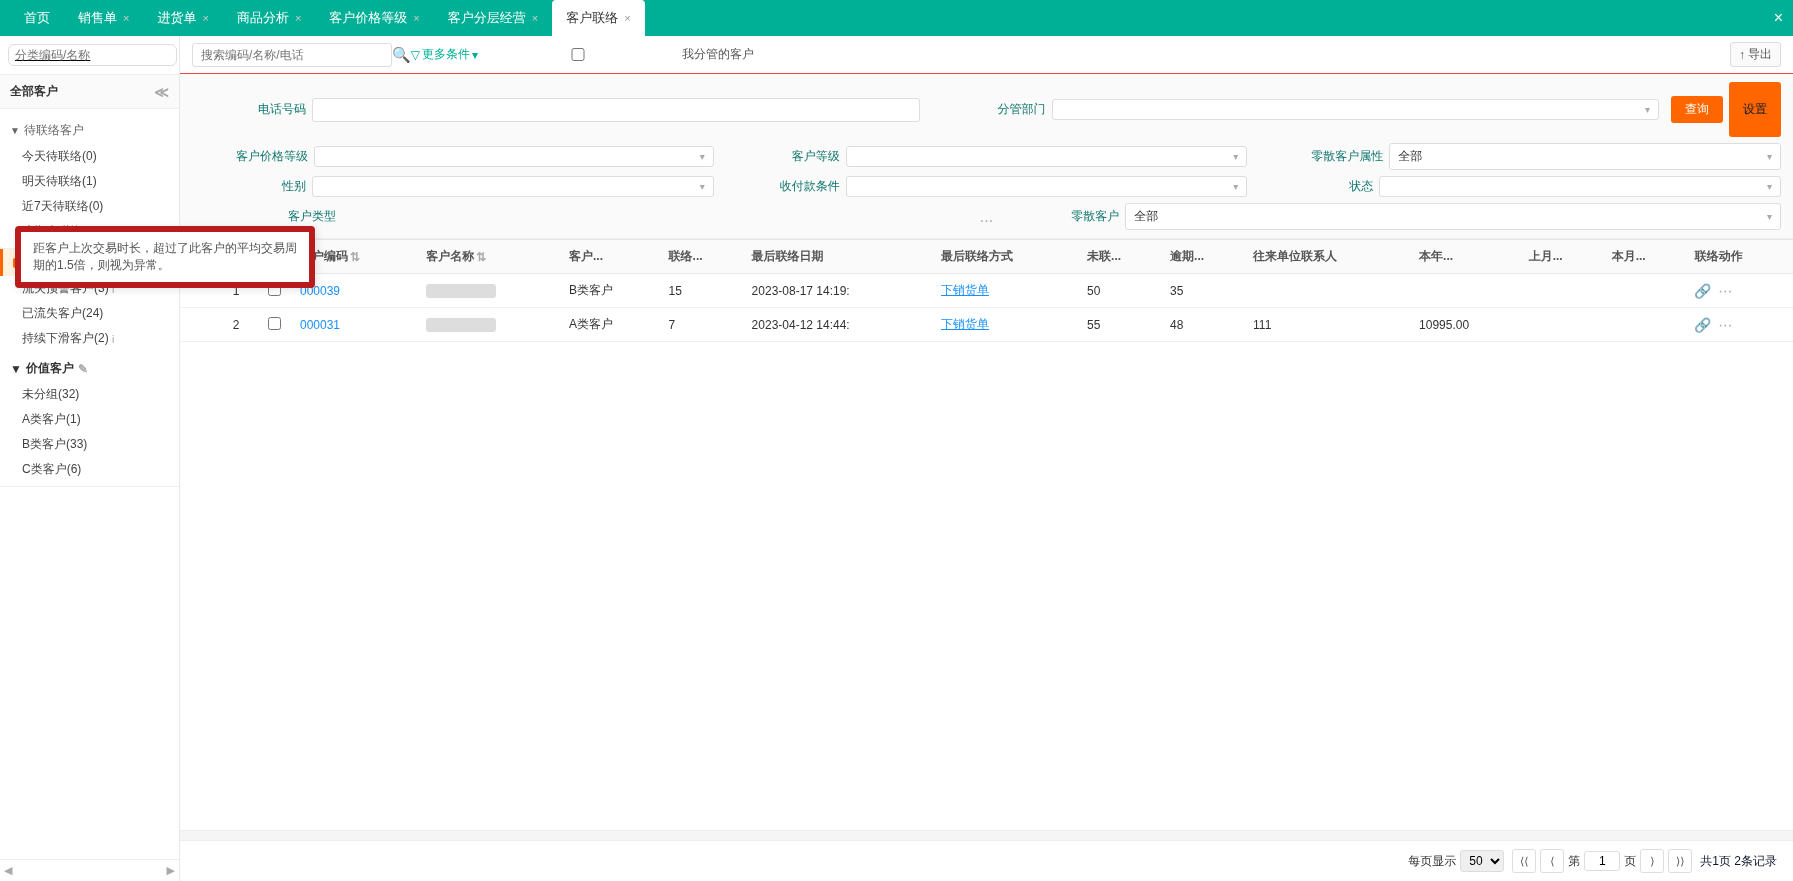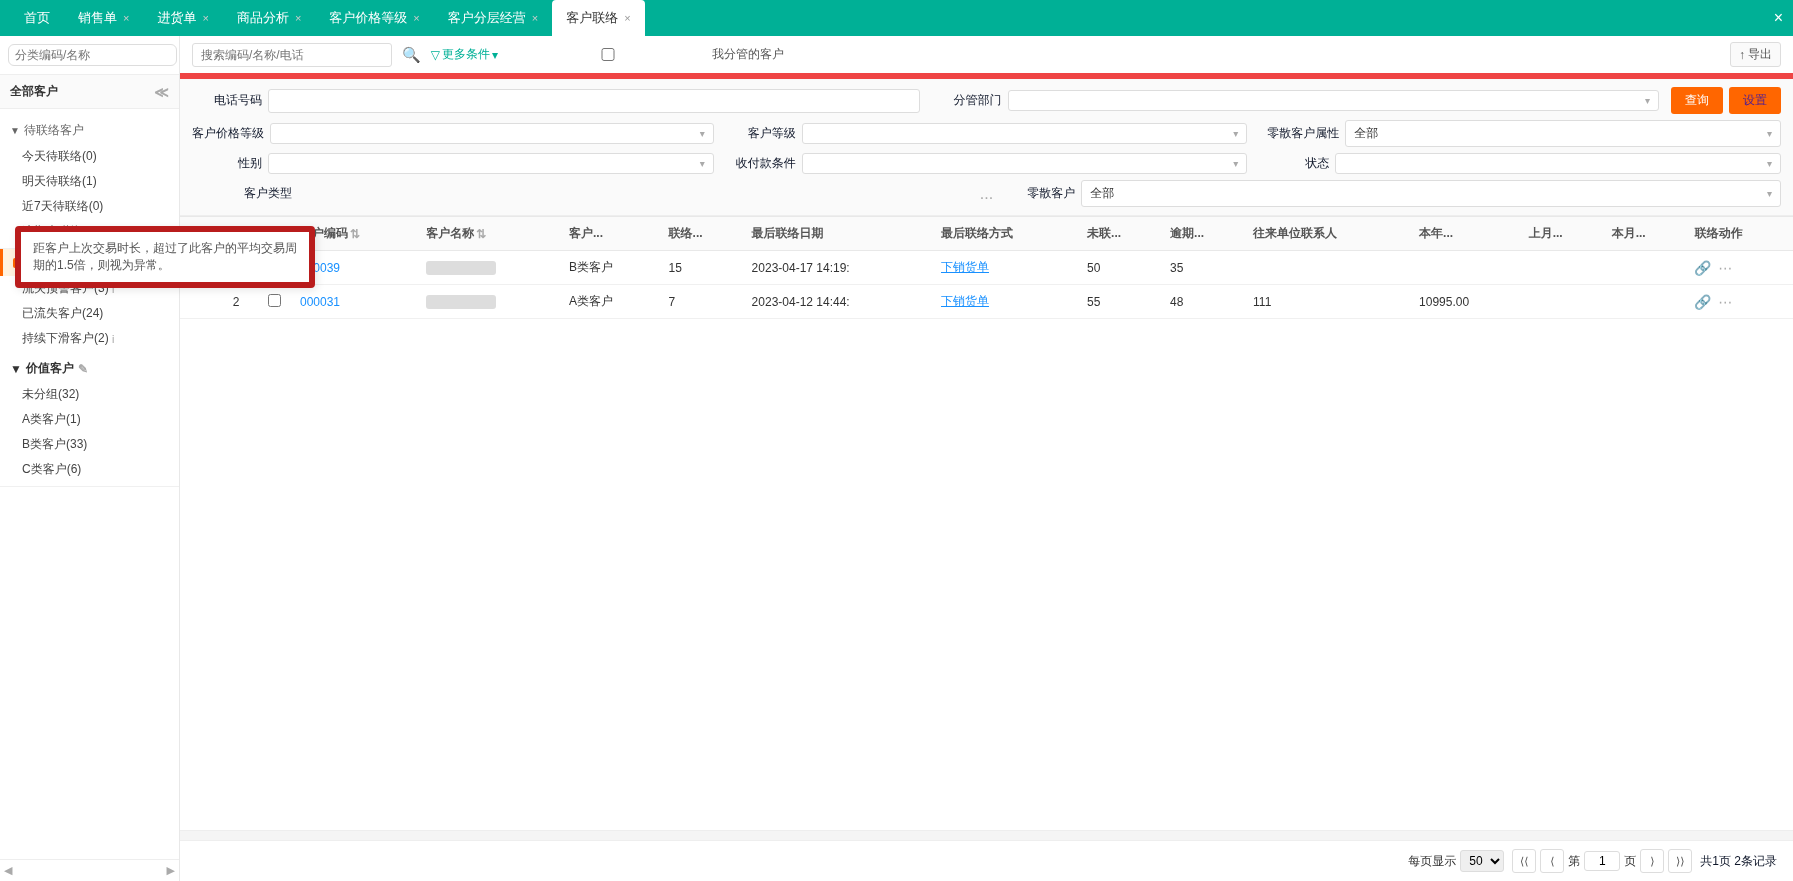--- a/index.html
+++ b/index.html
@@ -31,21 +31,21 @@
 
     
     .sidebar {
       width: 180px; background: white; border-right: 1px solid #e8e8e8;
       display: flex; flex-direction: column; overflow: hidden; flex-shrink: 0;
     }
     .sidebar-search {
       padding: 8px; border-bottom: 1px solid #eee; display: flex; align-items: center; gap: 4px;
     }
     .sidebar-search input {
-      flex: 1; border: 1px solid #ddd; border-radius: 6px; padding: 3px 6px; font-size: 12px; outline: none;
+      flex: 1; border: 1px solid #ddd; border-radius: 6px; padding: 3px 6px; font-size: 12px; outline: none; text-decoration: underline;
     }
 
     .sidebar-header {
       padding: 8px 10px; display: flex; align-items: center; justify-content: space-between;
       font-weight: bold; border-bottom: 1px solid #eee; background: #fafafa;
     }
     .sidebar-header .collapse-btn { cursor: pointer; color: #aaa; font-size: 14px; }
 
     .sidebar-tree { flex: 1; overflow-y: auto; padding: 4px 0; }
     .tree-group-label {
@@ -62,22 +62,22 @@
     .tree-section-title {
       padding: 5px 10px; font-weight: bold; color: #333; font-size: 12px;
       display: flex; align-items: center; gap: 4px;
     }
 
     
     .content-area { flex: 1; display: flex; flex-direction: column; overflow: hidden; background: #fff; }
 
     
     .filter-bar {
-      background: white; padding: 6px 12px; border-bottom: 6px solid #ef4444;
-      display: flex; align-items: center; gap: 10px;
+      background: white; padding: 6px 12px; border-bottom: 1px solid #ef4444;
+      display: flex; align-items: center; 
     }
     .filter-bar input {
       border: 1px solid #ddd; border-radius: 3px; padding: 4px 8px; font-size: 12px; width: 200px; outline: none;
     }
     .filter-bar .search-btn {
       color: #00b096; cursor: pointer; font-size: 15px;
     }
     .filter-more { color: #00b096; cursor: pointer; display: flex; align-items: center; gap: 2px; }
     .filter-checkbox { display: flex; align-items: center; gap: 4px; color: #555; cursor: pointer; }
     .export-btn {
@@ -89,36 +89,36 @@
     .filter-form {
       background: #fafafa; border-bottom: 1px solid #eee; padding: 8px 12px;
     }
     .filter-row {
       display: flex; align-items: center; gap: 12px; margin-bottom: 6px;
     }
     .filter-row:last-child { margin-bottom: 0; }
     .filter-field {
       display: flex; align-items: center; gap: 6px; flex: 1;
     }
-    .filter-field label { color: #0f172a; white-space: nowrap; min-width: 70px; text-align: right; }
+    .filter-field label { color: #0f766e; white-space: nowrap; min-width: 70px; text-align: right; margin-left: 44px; }
     .filter-select {
       flex: 1; border: 1px solid #ddd; border-radius: 3px; padding: 4px 8px; font-size: 12px;
       background: white; display: flex; align-items: center; justify-content: space-between; cursor: pointer; min-width: 120px;
     }
     .filter-select .caret { color: #aaa; font-size: 10px; }
     .filter-input {
       flex: 1; border: 1px solid #ddd; border-radius: 3px; padding: 4px 8px; font-size: 12px; outline: none; min-width: 120px;
     }
     .filter-actions { display: flex; gap: 6px; align-items: center; }
     .btn-query {
       background: #f60; color: white; border: none; border-radius: 3px; padding: 5px 14px;
       cursor: pointer; font-size: 12px;
     }
     .btn-settings {
-      background: #f60; color: #4c1d95; border: none; border-radius: 3px; padding: 5px 14px;
+      background: #f60; color: #0f172a; border: none; border-radius: 3px; padding: 19px 14px;
       cursor: pointer; font-size: 12px;
     }
     .filter-more-icon { color: #aaa; cursor: pointer; font-size: 16px; }
 
     
     .table-area { flex: 1; overflow: auto; position: relative; }
     .data-table { width: 100%; border-collapse: collapse; font-size: 12px; }
     .data-table th {
       background: #fafafa; border-bottom: 1px solid #e8e8e8; border-top: 1px solid #e8e8e8;
       padding: 8px 8px; text-align: left; white-space: nowrap; color: #555;
@@ -460,21 +460,21 @@
         </thead>
         <tbody id="table-body">
         <tr>
     <td class="settings-col"></td>
     <td class="num-col">1</td>
     <td class="check-col"><input type="checkbox" style=""></td>
     <td style="color:#1890ff;cursor:pointer;">000039</td>
     <td><span style="display:inline-block;background:#ddd;border-radius:3px;min-width:70px;height:14px;">&nbsp;&nbsp;&nbsp;&nbsp;&nbsp;&nbsp;&nbsp;&nbsp;&nbsp;&nbsp;</span></td>
     <td>B类客户</td>
     <td>15</td>
-    <td>2023-04-17 14:19:</td>
+    <td>2023-08-17 14:19:</td>
     <td><span style="color:#1890ff;cursor:pointer;text-decoration:underline;">下销货单</span></td>
     <td>50</td>
     <td>35</td>
     <td></td>
     <td></td>
     <td></td>
     <td></td>
     <td>
       <div class="action-icons">
         <span class="action-icon" title="联系">🔗</span>

